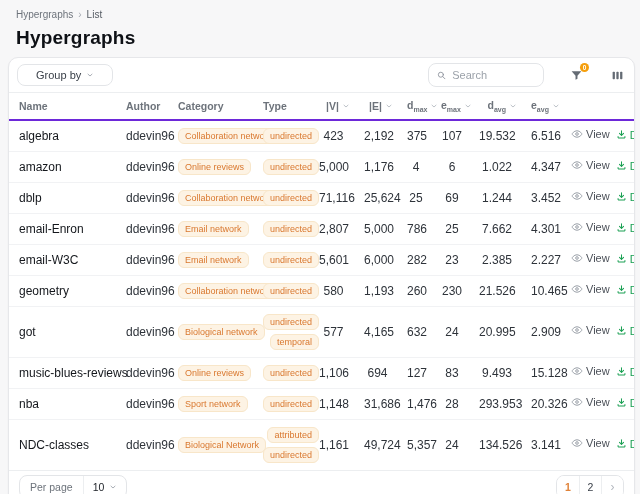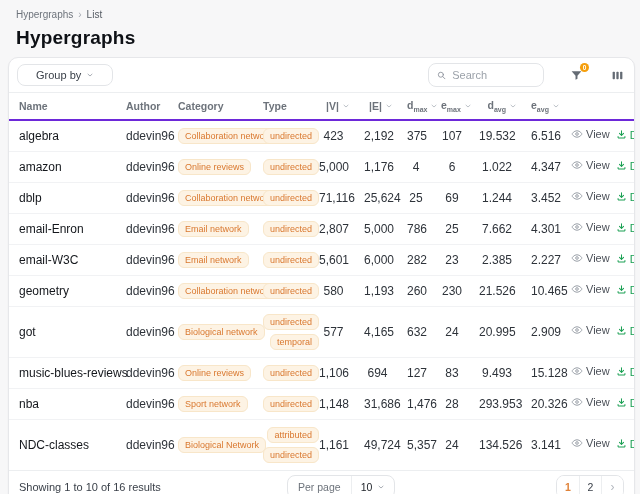--- a/index.html
+++ b/index.html
@@ -463,21 +463,20 @@
                   <path d="M4.5 16.5v2.3c0 .4.3.7.7.7h13.6c.4 0 .7-.3.7-.7v-2.3"></path>
                 </svg>
                 <span>Download</span>
               </span></td>
           </tr>
         </tbody>
     </table>
   </div>
 
   <div class="tfooter">
-    <span class="showing">Showing 1 to 10 of 16 results</span>
     <div class="perpage">
       <span class="pp-label">Per page</span>
       <span class="pp-value">
         <span>10</span>
         <svg width="8" height="8" viewBox="0 0 24 24" fill="none" stroke="#9ba1a9" stroke-width="2.6" stroke-linecap="round" stroke-linejoin="round">
             <path d="M6 9.5 12 15l6-5.5"></path>
           </svg>
       </span>
     </div>
     <div class="pagination">

